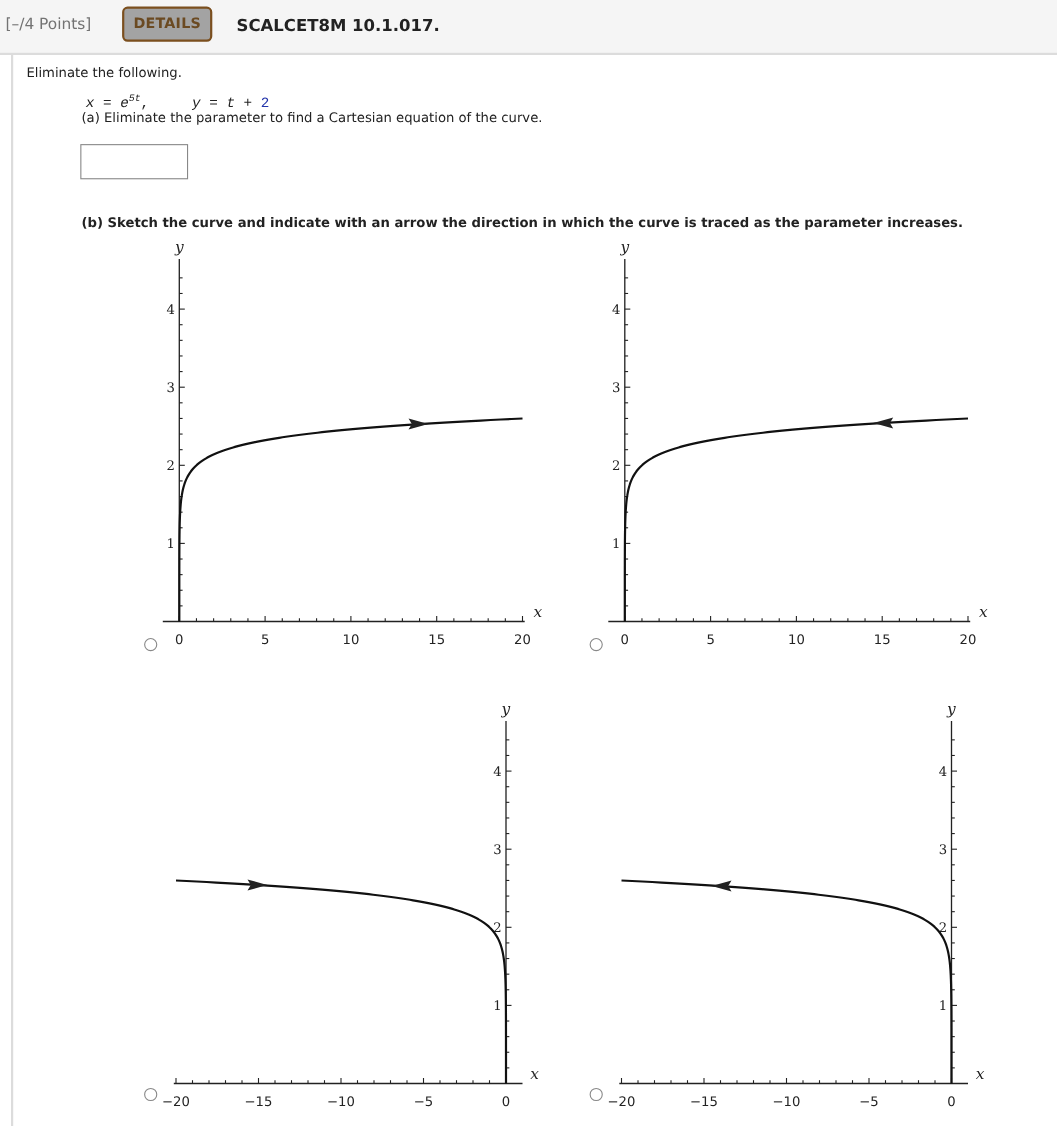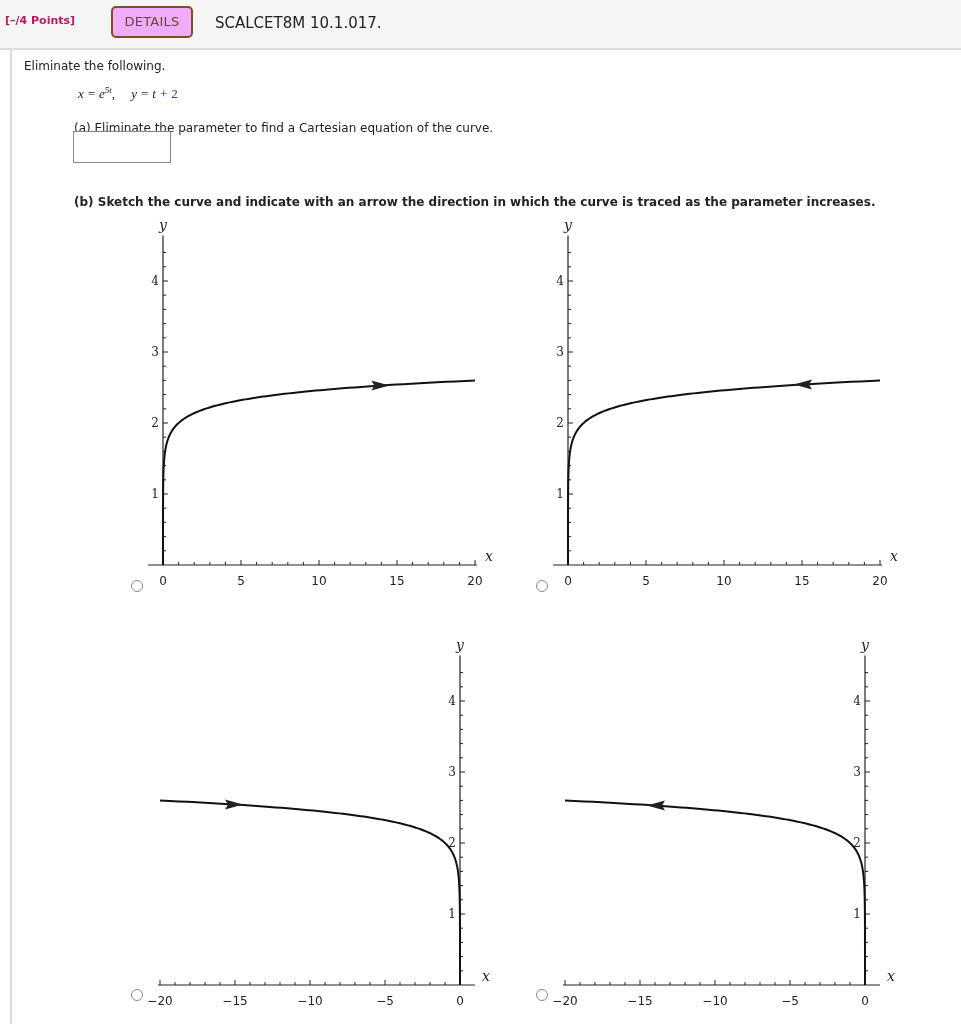--- a/index.html
+++ b/index.html
@@ -1,23 +1,23 @@
 <!DOCTYPE html>
 <html><head>
 <meta charset="utf-8">
 <style>
   html, body { margin:0; padding:0; }
   body { width:961px; height:1024px; background:#fff; font-family:"DejaVu Sans", sans-serif; color:#222; position:relative; overflow:hidden; }
   .header { position:absolute; left:0; top:0; width:961px; height:48px; background:#f5f5f5; border-bottom:2px solid #dcdcdc; }
-  .points { position:absolute; left:5px; top:14px; font-size:11px; font-weight:bold; color:#be185d; font-family:"DejaVu Sans", sans-serif; }
-  .details-btn { position:absolute; left:111px; top:6px; width:82px; height:32px; border:2px solid #7b4f1e; border-radius:5px; background:#f0abfc; box-sizing:border-box; color:#6b4a22; font-size:13px; font-weight:normal; text-align:center; line-height:28px; letter-spacing:0.2px; }
-  .code { position:absolute; left:215px; top:14px; font-size:15px; font-weight:normal; color:#222; }
+  .points { position:absolute; left:5px; top:14px; font-size:14px; font-weight:normal; color:#737373; font-family:"DejaVu Sans", sans-serif; }
+  .details-btn { position:absolute; left:111px; top:6px; width:82px; height:32px; border:2px solid #7b4f1e; border-radius:5px; background:#a3a3a3; box-sizing:border-box; color:#6b4a22; font-size:13px; font-weight:bold; text-align:center; line-height:28px; letter-spacing:0.2px; }
+  .code { position:absolute; left:215px; top:14px; font-size:15px; font-weight:bold; color:#222; }
   .left-rule { position:absolute; left:10px; top:50px; width:2px; height:974px; background:#dcdcdc; }
   .t { position:absolute; font-size:12px; color:#222; white-space:nowrap; }
-  .eq { position:absolute; left:78px; top:85px; font-size:13px; font-family:Liberation Serif, serif; }
+  .eq { position:absolute; left:78px; top:85px; font-size:13px; font-family:Liberation Mono, monospace; }
   .eq i { font-style:italic; }
   .eq .blue { color:#2233aa; }
   .eq sup { font-size:9px; }
   .answer-box { position:absolute; left:73px; top:131px; width:98px; height:32px; border:1px solid #888; box-sizing:border-box; background:#fff; }
   svg.plot { position:absolute; overflow:visible; }
   .axis-lbl { font-family:"DejaVu Serif", serif; font-size:12px; fill:#222; }
   .var-lbl { font-family:"DejaVu Serif", serif; font-style:italic; font-size:14px; fill:#222; }
   .xtick-lbl { font-family:"DejaVu Sans", sans-serif; font-size:12px; fill:#222; }
   .radio { position:absolute; width:12px; height:12px; border:1px solid #888; border-radius:50%; box-sizing:border-box; background:#fff; }
 </style>
@@ -32,21 +32,21 @@
 <div class="left-rule"></div>
 
 <span class="t" style="left:24px; top:59px;">Eliminate the following.</span>
 
 <div class="eq">
   <span><i>x = e</i><sup><i>5t</i></sup><span>,</span></span>
   &nbsp;&nbsp;&nbsp;
   <span><i>y = t + </i><span class="blue">2</span></span>
 </div>
 
-<span class="t" style="left:74px; top:121px;">(a) Eliminate the parameter to find a Cartesian equation of the curve.</span>
+<span class="t" style="left:74px; top:100px;">(a) Eliminate the parameter to find a Cartesian equation of the curve.</span>
 <div class="answer-box"></div>
 
 <span class="t" style="left:74px; top:195px;font-weight:bold;">(b) Sketch the curve and indicate with an arrow the direction in which the curve is traced as the parameter increases.</span>
 
 <div class="radio" style="left:131px; top:580px;"></div>
 <svg class="plot" style="left:130px; top:215px;" width="370" height="380">
   <g id="p1">
       <line x1="18" y1="350" x2="347" y2="350" stroke="#222" stroke-width="1.2"></line>
       <line x1="33" y1="350" x2="33" y2="345" stroke="#222" stroke-width="1"></line>
       <line x1="48.6" y1="350" x2="48.6" y2="347" stroke="#222" stroke-width="1"></line>

